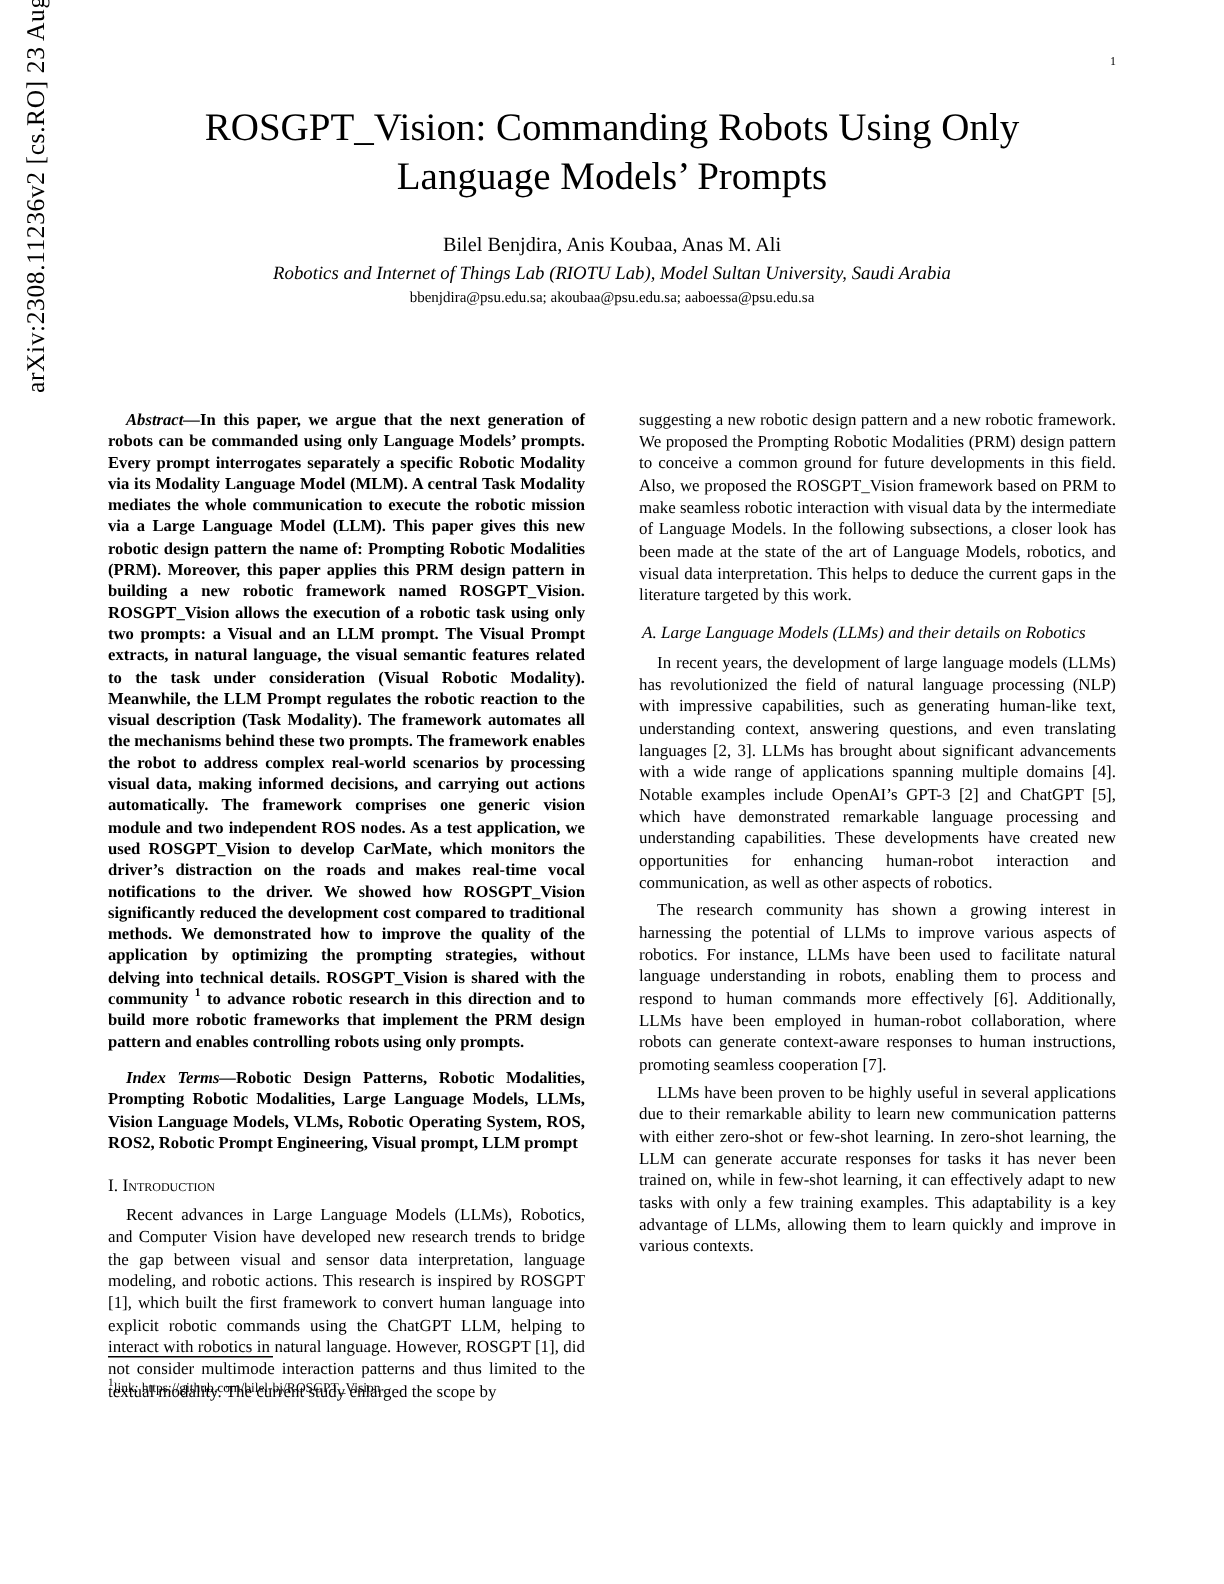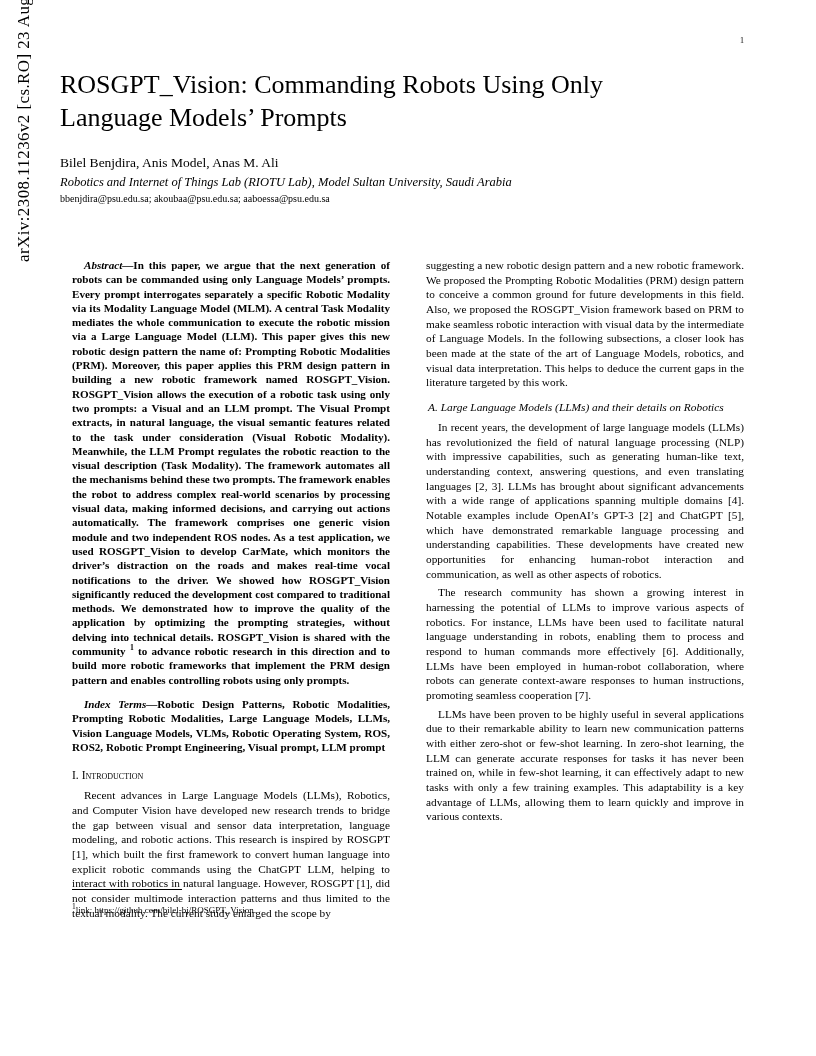--- a/index.html
+++ b/index.html
@@ -38,20 +38,21 @@
     font-family: "Liberation Serif", serif;
     font-size: 17px;
     letter-spacing: 0.4px;
     white-space: nowrap;
   }
   .title-block {
     position: absolute;
     top: 68px;
     left: 60px;
     width: 696px;
+    text-align: center;
   }
   .title {
     font-size: 26px;
     line-height: 1.28;
     font-family: "Liberation Serif", serif;
     margin: 0 0 0 0;
   }
   .authors {
     margin-top: 20px;
     font-size: 13.5px;
@@ -67,21 +68,21 @@
   }
   .columns {
     position: absolute;
     top: 258px;
     left: 72px;
     width: 672px;
     height: 740px;
   }
   .col {
     position: absolute;
-    top: 0;
+    top: 15px;
     width: 318px;
     font-size: 11.3px;
     line-height: 1.30;
     text-align: justify;
     hyphens: auto;
   }
   .col.left { left: 0; }
   .col.right { left: 354px; }
   p {
     margin: 0 0 0.35em 0;
@@ -152,21 +153,21 @@
 
   <div class="page-number">1</div>
 
   <div class="arxiv-stamp">arXiv:2308.11236v2  [cs.RO]  23 Aug 2023</div>
 
   <div class="title-block">
     <div class="title">
       <div>ROSGPT_Vision: Commanding Robots Using Only</div>
       <div>Language Models’ Prompts</div>
     </div>
-    <div class="authors">Bilel Benjdira, Anis Model, Anas M. Ali</div>
+    <div class="authors">Bilel Benjdira, Anis Koubaa, Anas M. Ali</div>
     <div class="affil">Robotics and Internet of Things Lab (RIOTU Lab), Model Sultan University, Saudi Arabia</div>
     <div class="emails">bbenjdira@psu.edu.sa; akoubaa@psu.edu.sa; aaboessa@psu.edu.sa</div>
   </div>
 
   <div class="columns">
 
     <div class="col left">
 
       <div class="abstract"><span class="lead">Abstract—</span><span>In this paper, we argue that the next generation of robots can be commanded using only Language Models’ prompts. Every prompt interrogates separately a specific Robotic Modality via its Modality Language Model (MLM). A central Task Modality mediates the whole communication to execute the robotic mission via a Large Language Model (LLM). This paper gives this new robotic design pattern the name of: Prompting Robotic Modalities (PRM). Moreover, this paper applies this PRM design pattern in building a new robotic framework named ROSGPT_Vision. ROSGPT_Vision allows the execution of a robotic task using only two prompts: a Visual and an LLM prompt. The Visual Prompt extracts, in natural language, the visual semantic features related to the task under consideration (Visual Robotic Modality). Meanwhile, the LLM Prompt regulates the robotic reaction to the visual description (Task Modality). The framework automates all the mechanisms behind these two prompts. The framework enables the robot to address complex real-world scenarios by processing visual data, making informed decisions, and carrying out actions automatically. The framework comprises one generic vision module and two independent ROS nodes. As a test application, we used ROSGPT_Vision to develop CarMate, which monitors the driver’s distraction on the roads and makes real-time vocal notifications to the driver. We showed how ROSGPT_Vision significantly reduced the development cost compared to traditional methods. We demonstrated how to improve the quality of the application by optimizing the prompting strategies, without delving into technical details. ROSGPT_Vision is shared with the community </span><sup>1</sup><span> to advance robotic research in this direction and to build more robotic frameworks that implement the PRM design pattern and enables controlling robots using only prompts.</span></div>
 

